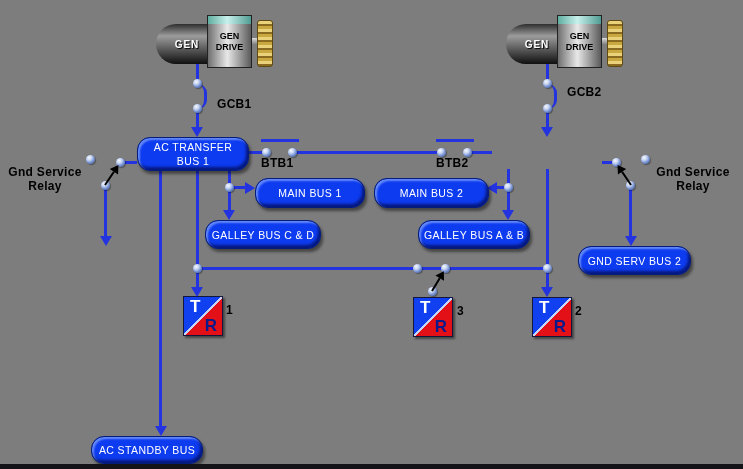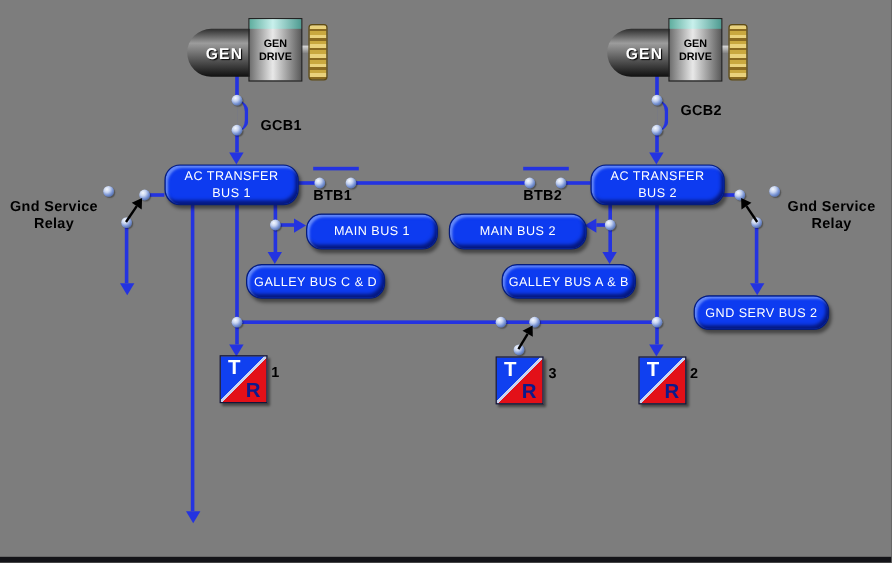--- a/index.html
+++ b/index.html
@@ -30,21 +30,21 @@
   .tr .rr{position:absolute;right:5px;bottom:-1px;color:#0c1a8c;font-size:17px;font-weight:bold;}
   .blkarrow{position:absolute;height:2px;background:#000;transform-origin:left center;z-index:7;}
   .blkarrow::after{content:"";position:absolute;right:-8px;top:-4px;
        border-left:8px solid #000;border-top:5px solid transparent;border-bottom:5px solid transparent;}
   .bow{position:absolute;width:6px;height:25px;border-right:3px solid #2433e0;
        border-radius:0 9px 9px 0;z-index:2;}
   .genbody{position:absolute;z-index:5;width:62px;height:40px;
        border-radius:20px 6px 6px 20px / 50% 12px 12px 50%;
        background:linear-gradient(to bottom,#2e2e2e 0%,#9c9c9c 30%,#6a6a6a 55%,#101010 100%);
        display:flex;align-items:center;justify-content:center;}
-  .genbody span{color:#fff;font-weight:bold;font-size:13px;letter-spacing:1px;text-shadow:1px 1px 1px #000;}
+  .genbody span{color:#fff;font-weight:bold;font-size:10px;letter-spacing:1px;text-shadow:1px 1px 1px #000;}
   .gendrive{position:absolute;z-index:6;width:43px;height:51px;border:1px solid #222;
        background:linear-gradient(to right,#6f6f6f,#e8e8e8 45%,#5a5a5a);
        display:flex;align-items:center;justify-content:center;text-align:center;}
   .gendrive::before{content:"";position:absolute;left:0;top:0;width:100%;height:8px;
        background:linear-gradient(to right,#5fae9f,#c8f0ec 45%,#4f9c92);}
   .gendrive span{position:relative;color:#000;font-weight:bold;font-size:9px;line-height:1.15;max-width:34px;}
   .genshaft{position:absolute;z-index:4;background:linear-gradient(to bottom,#ddd,#777);width:10px;height:7px;}
   .gengear{position:absolute;z-index:5;width:14px;height:45px;border-radius:3px;border:1px solid #5e4a12;
        background:repeating-linear-gradient(to bottom,#ead27c 0 3px,#8a6a20 3px 5px,#c9a83f 5px 8px);}
   .edge{position:absolute;z-index:8;background:#141418;}
@@ -96,23 +96,20 @@
   <div class="dot" style="left:262px;top:148px;"></div>
   <div class="dot" style="left:288px;top:148px;"></div>
   <div class="dot" style="left:437px;top:148px;"></div>
   <div class="dot" style="left:463px;top:148px;"></div>
   <div class="blk" style="left:261px;top:156px;">BTB1</div>
   <div class="blk" style="left:436px;top:156px;">BTB2</div>
 
   <div class="bus" style="left:137px;top:137px;width:110px;height:32px;">
     <span class="wrap80">AC TRANSFER BUS 1</span>
   </div>
-  <div class="bus" style="left:492px;top:137px;width:110px;height:32px;">
-    <span class="wrap80">AC TRANSFER BUS 2</span>
-  </div>
 
   <div class="wire" style="left:118px;top:161px;width:19px;height:3px;"></div>
   <div class="dot" style="left:116px;top:158px;"></div>
   <div class="dot" style="left:86px;top:155px;"></div>
   <div class="dot" style="left:101px;top:181px;"></div>
   <div class="blkarrow" style="left:105px;top:184px;width:16px;transform:rotate(-56deg);"></div>
   <div class="wire" style="left:104px;top:187px;width:3px;height:49px;"></div>
   <div class="arrd" style="left:100px;top:236px;"></div>
   <div class="blk blkc" style="left:0px;top:165px;width:90px;">Gnd Service</div>
   <div class="blk blkc" style="left:0px;top:179px;width:90px;">Relay</div>
@@ -187,15 +184,18 @@
     <span class="rr">R</span>
   </div>
   <div class="blk" style="left:457px;top:304px;">3</div>
 
   <div class="tr" style="left:532px;top:297px;">
     <span class="tt">T</span>
     <span class="rr">R</span>
   </div>
   <div class="blk" style="left:575px;top:304px;">2</div>
 
+  <div class="bus" style="left:91px;top:436px;width:110px;height:26px;">
+    <span>AC STANDBY BUS</span>
+  </div>
 
   <div class="edge" style="left:0;top:464px;width:743px;height:5px;"></div>
 </div>
 
 </body></html>

